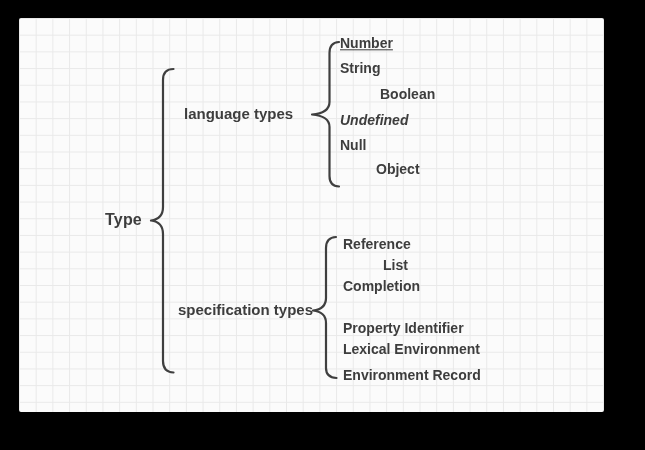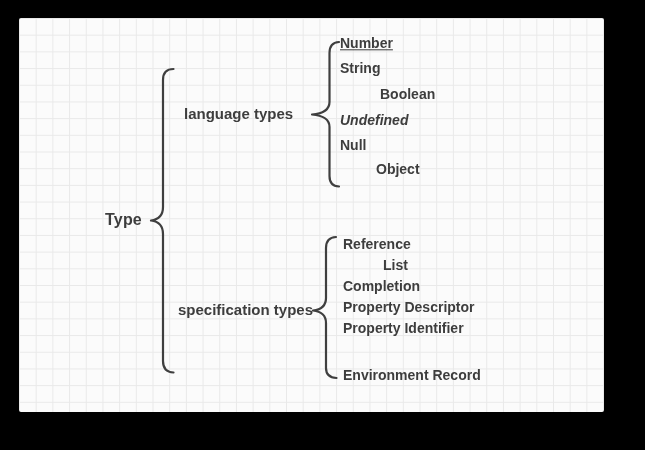--- a/index.html
+++ b/index.html
@@ -75,17 +75,17 @@
   <div class="node leaf-topic" style="left:340px; top:44px;text-decoration:underline;">Number</div>
   <div class="node leaf-topic" style="left:340px; top:69px;">String</div>
   <div class="node leaf-topic" style="left:340px; top:95px;margin-left:40px;">Boolean</div>
   <div class="node leaf-topic" style="left:340px; top:121px;font-style:italic;">Undefined</div>
   <div class="node leaf-topic" style="left:340px; top:146px;">Null</div>
   <div class="node leaf-topic" style="left:340px; top:170px;margin-left:36px;">Object</div>
 
   <div class="node leaf-topic" style="left:343px; top:245px;">Reference</div>
   <div class="node leaf-topic" style="left:343px; top:266px;margin-left:40px;">List</div>
   <div class="node leaf-topic" style="left:343px; top:287px;">Completion</div>
-  <div class="node leaf-topic" style="left:343px; top:308px;">Property Descriptor</div>
   <div class="node leaf-topic" style="left:343px; top:329px;">Property Identifier</div>
+  <div class="node leaf-topic" style="left:343px; top:350px;">Lexical Environment</div>
   <div class="node leaf-topic" style="left:343px; top:376px;text-align:right;">Environment Record</div>
 
 </div>
 
 </body></html>

